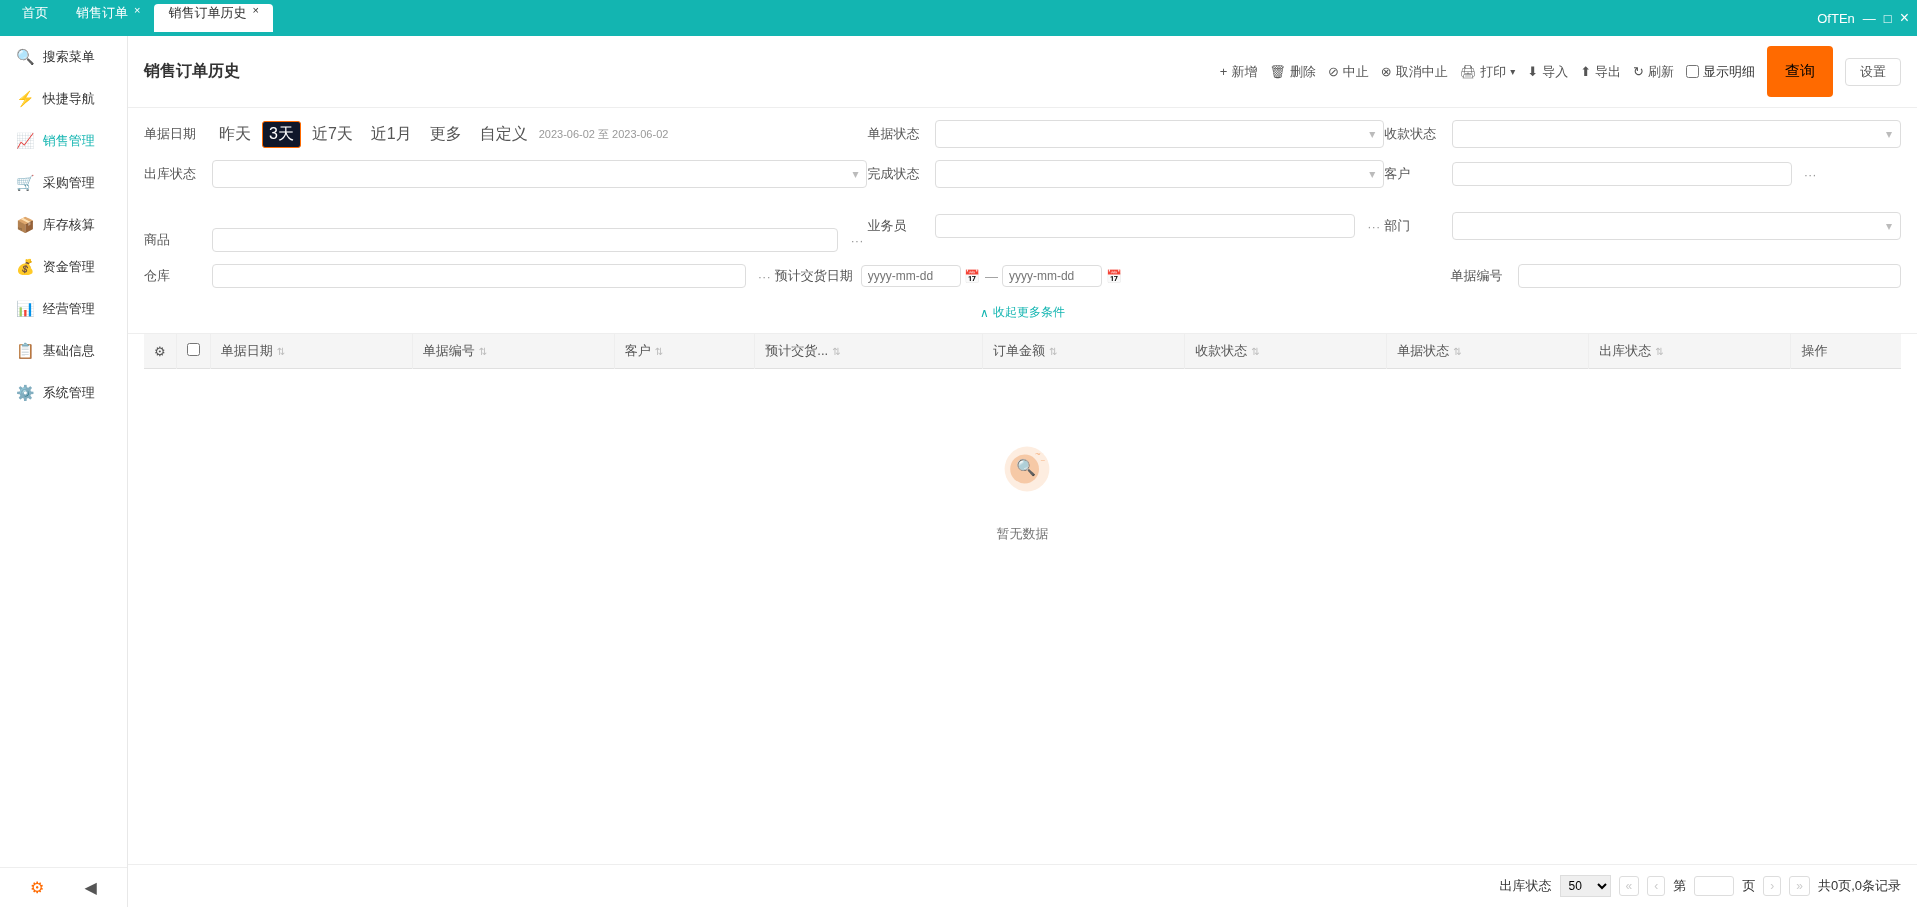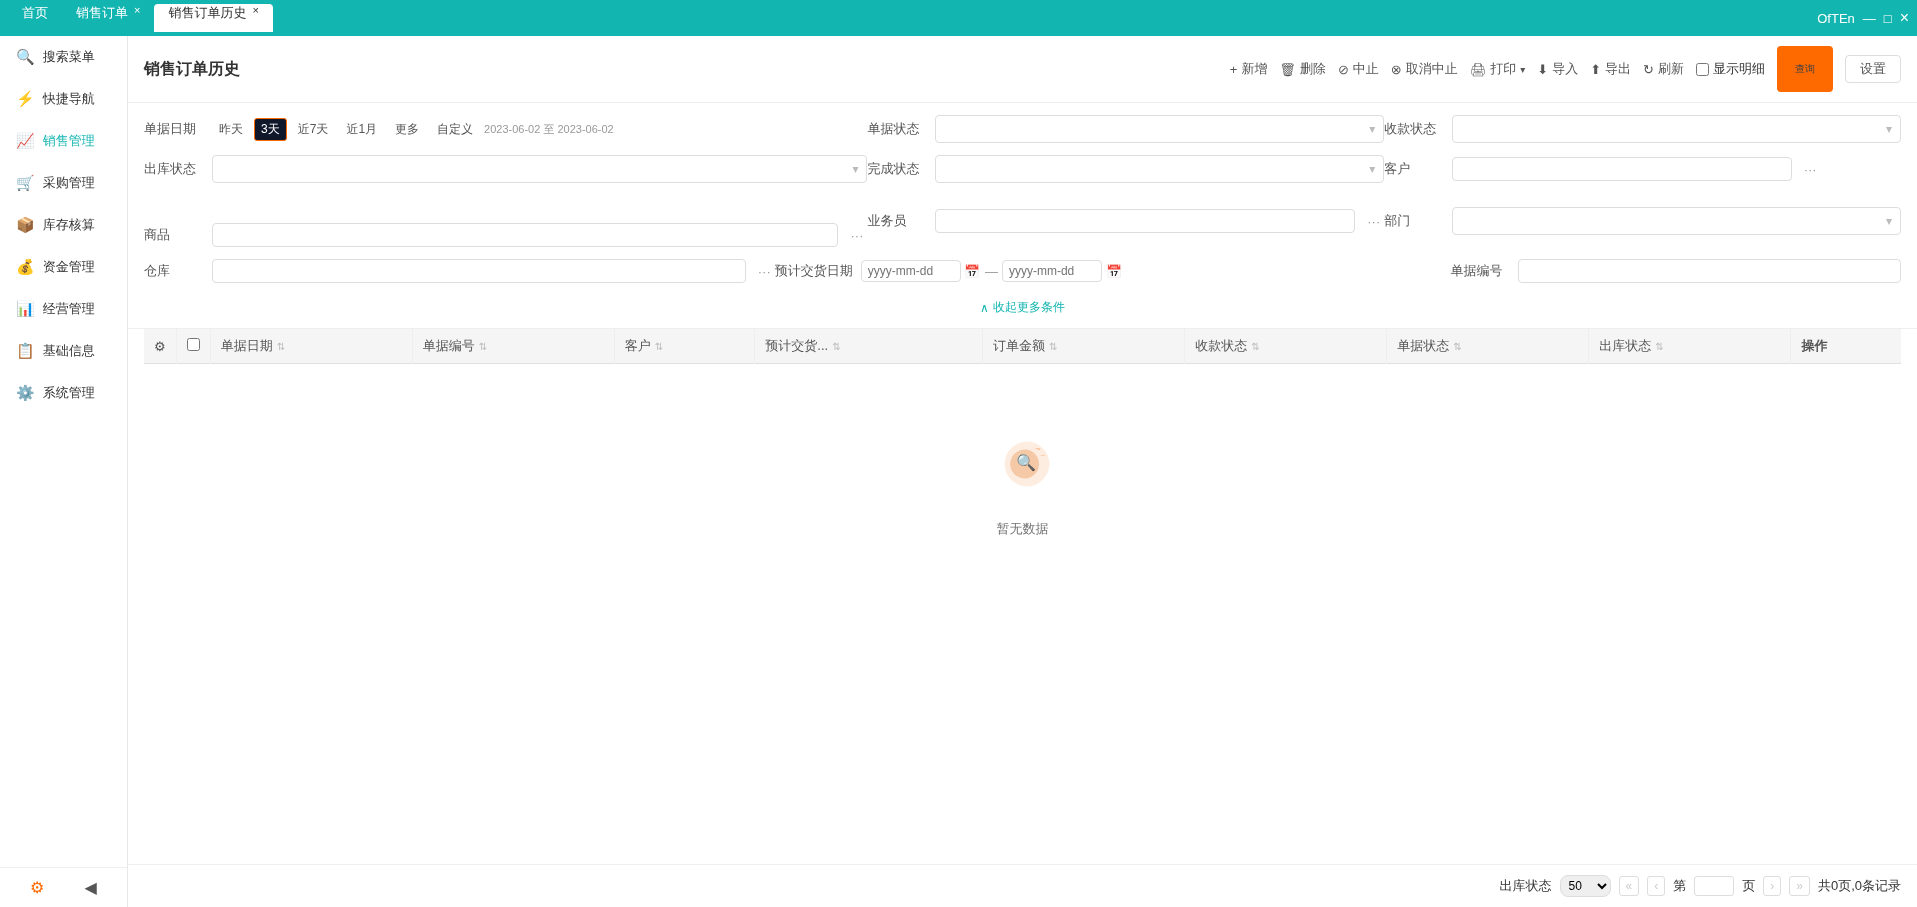--- a/index.html
+++ b/index.html
@@ -110,26 +110,26 @@
     .toolbar-btn {
       display: flex;
       align-items: center;
       gap: 4px;
       cursor: pointer;
       font-size: 13px;
       color: #555;
     }
     .btn-query {
       background: #ff6a00;
-      color: #404040;
+      color: #000000;
       border: none;
       border-radius: 4px;
       padding: 16px 18px;
       cursor: pointer;
-      font-size: 10px;
+      font-size: 15px;
     }
     .btn-settings {
       background: #fff;
       color: #555;
       border: 1px solid #ddd;
       border-radius: 4px;
       padding: 4px 14px;
       cursor: pointer;
       font-size: 13px;
     }
@@ -191,21 +191,21 @@
     
     .date-shortcuts {
       display: flex;
       align-items: center;
       gap: 4px;
       flex: 1;
     }
     .date-btn {
       padding: 2px 6px;
       border-radius: 3px;
-      font-size: 12px;
+      font-size: 16px;
       cursor: pointer;
       color: #555;
       border: 1px solid transparent;
     }
     .date-btn.active {
       background: #0f172a;
       color: #fff;
       border-color: #ff6a00;
     }
     .date-range-text {
@@ -264,21 +264,21 @@
       border-bottom: 1px solid #e0e0e0;
     }
     .data-table th {
       padding: 8px 10px;
       text-align: left;
       font-weight: normal;
       color: #555;
       white-space: nowrap;
       border-right: 1px solid #eee;
     }
-    .data-table th:last-child { border-right: none; font-weight: bold; }
+    .data-table th:last-child { border-right: none; }
     .th-sort {
       display: flex;
       align-items: center;
       gap: 4px;
     }
     .sort-icon { color: #bbb; font-size: 10px; }
 
     
     .settings-th {
       width: 32px;
@@ -308,21 +308,21 @@
       align-items: center;
       justify-content: flex-end;
       padding: 10px 16px;
       border-top: 1px solid #eee;
       gap: 8px;
       font-size: 13px;
       flex-shrink: 0;
     }
     .page-size-select {
       border: 1px solid #ddd;
-      border-radius: 8px;
+      border-radius: 0;
       padding: 2px 4px;
       font-size: 12px;
     }
     .page-btn {
       border: 1px solid #ddd;
       border-radius: 3px;
       padding: 2px 6px;
       cursor: pointer;
       background: #fff;
       font-size: 12px;

